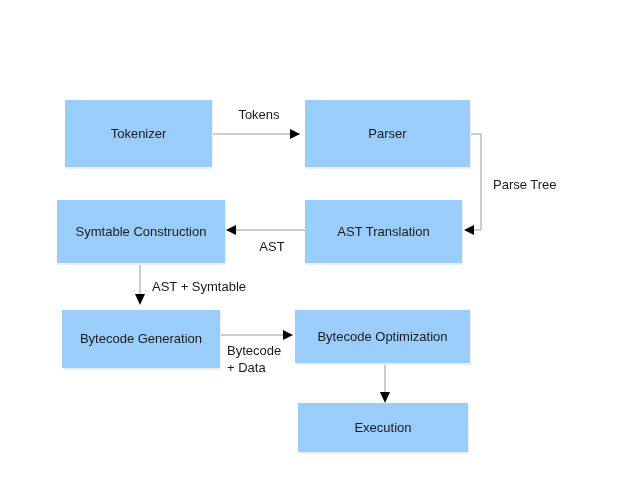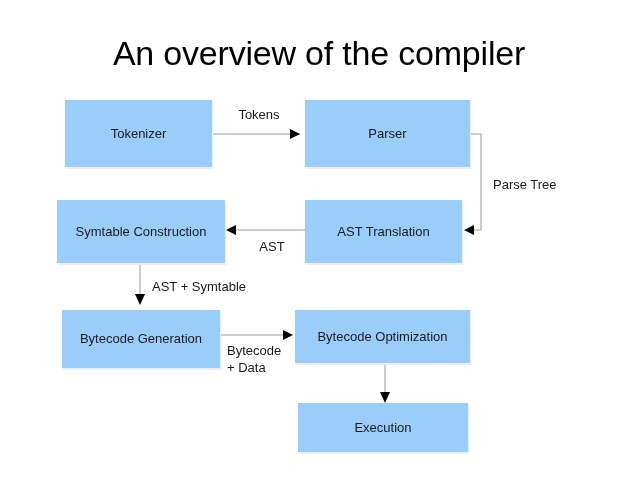--- a/index.html
+++ b/index.html
@@ -70,21 +70,20 @@
     fill: #1a1a1a;
   }
   .edge-label.mid { text-anchor: middle; }
   .edge-label.start { text-anchor: start; }
 </style>
 </head>
 <body>
 
 <div id="slide">
 
-  <div id="slide-title">An overview of the compiler</div>
 
   <svg id="diagram" viewBox="0 0 638 478">
     <g id="edges-layer">
         <g>
           <path d="M 212 134 L 300 134" class="edge-line"></path>
           <path d="M 300 134 L 290 129 L 290 139 Z" class="edge-head"></path>
         </g>
         <g>
           <path d="M 470 134 L 481 134 L 481 230 L 468 230" class="edge-line"></path>
           <path d="M 464 230 L 474 225 L 474 235 Z" class="edge-head"></path>

